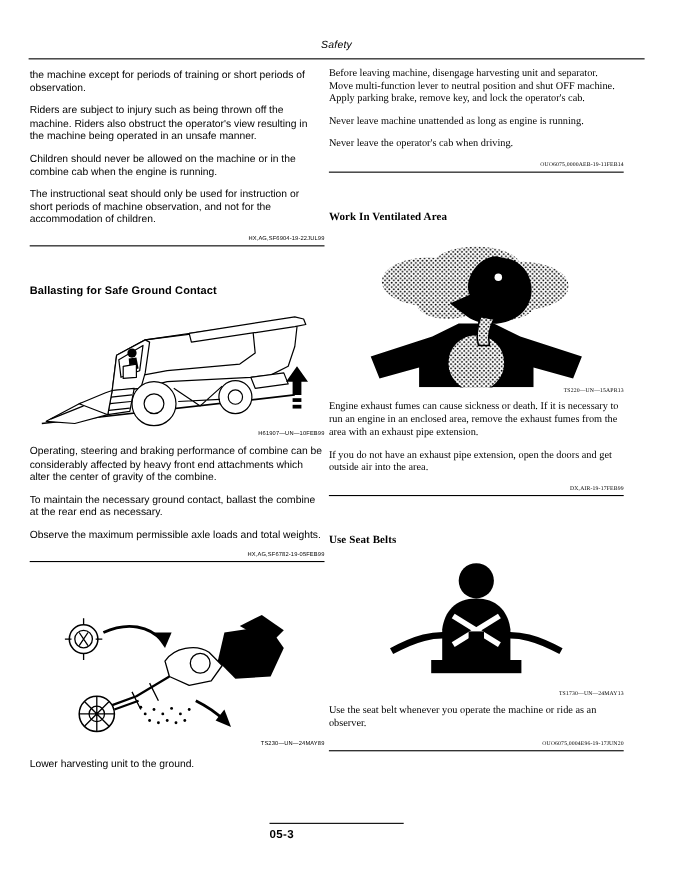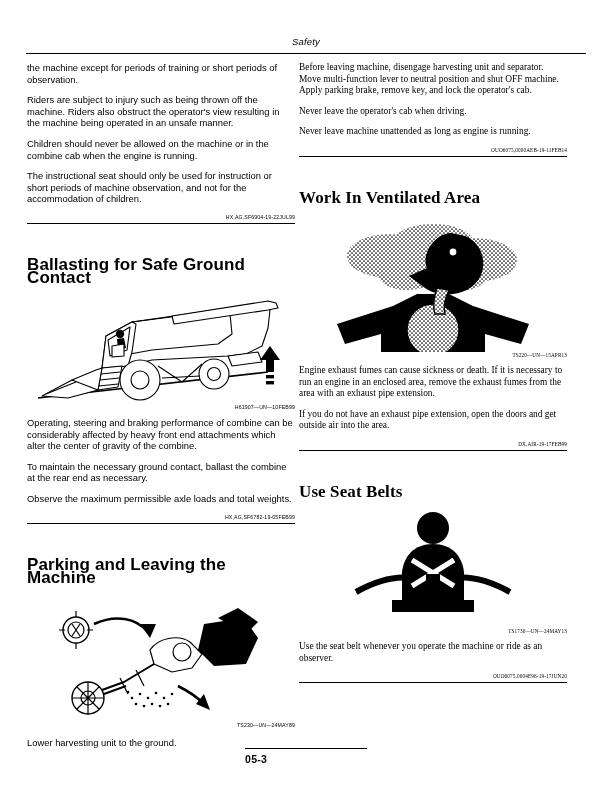--- a/index.html
+++ b/index.html
@@ -54,21 +54,21 @@
   p.body {
     margin: 0 0 9px 0;
     font-size: 9.4px;
     line-height: 11.6px;
     text-align: left;
   }
   p.body:last-child { margin-bottom: 0; }
 
   h2.section {
     margin: 0 0 10px 0;
-    font-size: 17px;
+    font-size: 10px;
     font-weight: bold;
     line-height: 13px;
     letter-spacing: 0.1px;
   }
 
   .caption {
     font-size: 5.2px;
     text-align: right;
     letter-spacing: 0.15px;
     line-height: 7px;
@@ -194,21 +194,20 @@
       <p class="body">To maintain the necessary ground contact, ballast the combine at the rear end as necessary.</p>
       <p class="body">Observe the maximum permissible axle loads and total weights.</p>
 
       <div class="caption cap-gap">HX,AG,SF6782-19-05FEB99</div>
       <div class="rule"></div>
     </div>
 
     <div class="spacer-18"></div>
 
     <div class="block">
-      <h2 class="section">Parking and Leaving the Machine</h2>
 
       <div class="figure">
         <svg width="258" height="128" viewBox="0 0 258 128" fill="none" stroke="#000" stroke-width="1.2" stroke-linejoin="round">
 
           <circle cx="44" cy="36" r="13" fill="#fff" stroke-width="1.4"></circle>
           <circle cx="44" cy="36" r="8" fill="#fff"></circle>
           <path d="M40 30 L48 42 M48 30 L40 42"></path>
           <path d="M44 23 L44 17 M55 36 L61 36 M44 49 L44 55 M33 36 L27 36"></path>
 
           <path d="M62 30 C84 20, 104 24, 116 38" stroke-width="2.6" fill="none"></path>
@@ -256,22 +255,22 @@
 
       <p class="body">Lower harvesting unit to the ground.</p>
     </div>
 
   </div>
 
   <div class="col col-right">
 
     <div class="block">
       <p class="body">Before leaving machine, disengage harvesting unit and separator. Move multi-function lever to neutral position and shut OFF machine. Apply parking brake, remove key, and lock the operator's cab.</p>
+      <p class="body">Never leave machine unattended as long as engine is running.</p>
       <p class="body">Never leave the operator's cab when driving.</p>
-      <p class="body">Never leave machine unattended as long as engine is running.</p>
       <div class="caption cap-gap">OUO6075,0000AEB-19-11FEB14</div>
       <div class="rule"></div>
     </div>
 
     <div class="spacer-18"></div>
 
     <div class="block">
       <h2 class="section">Work In Ventilated Area</h2>
 
       <div class="figure">

